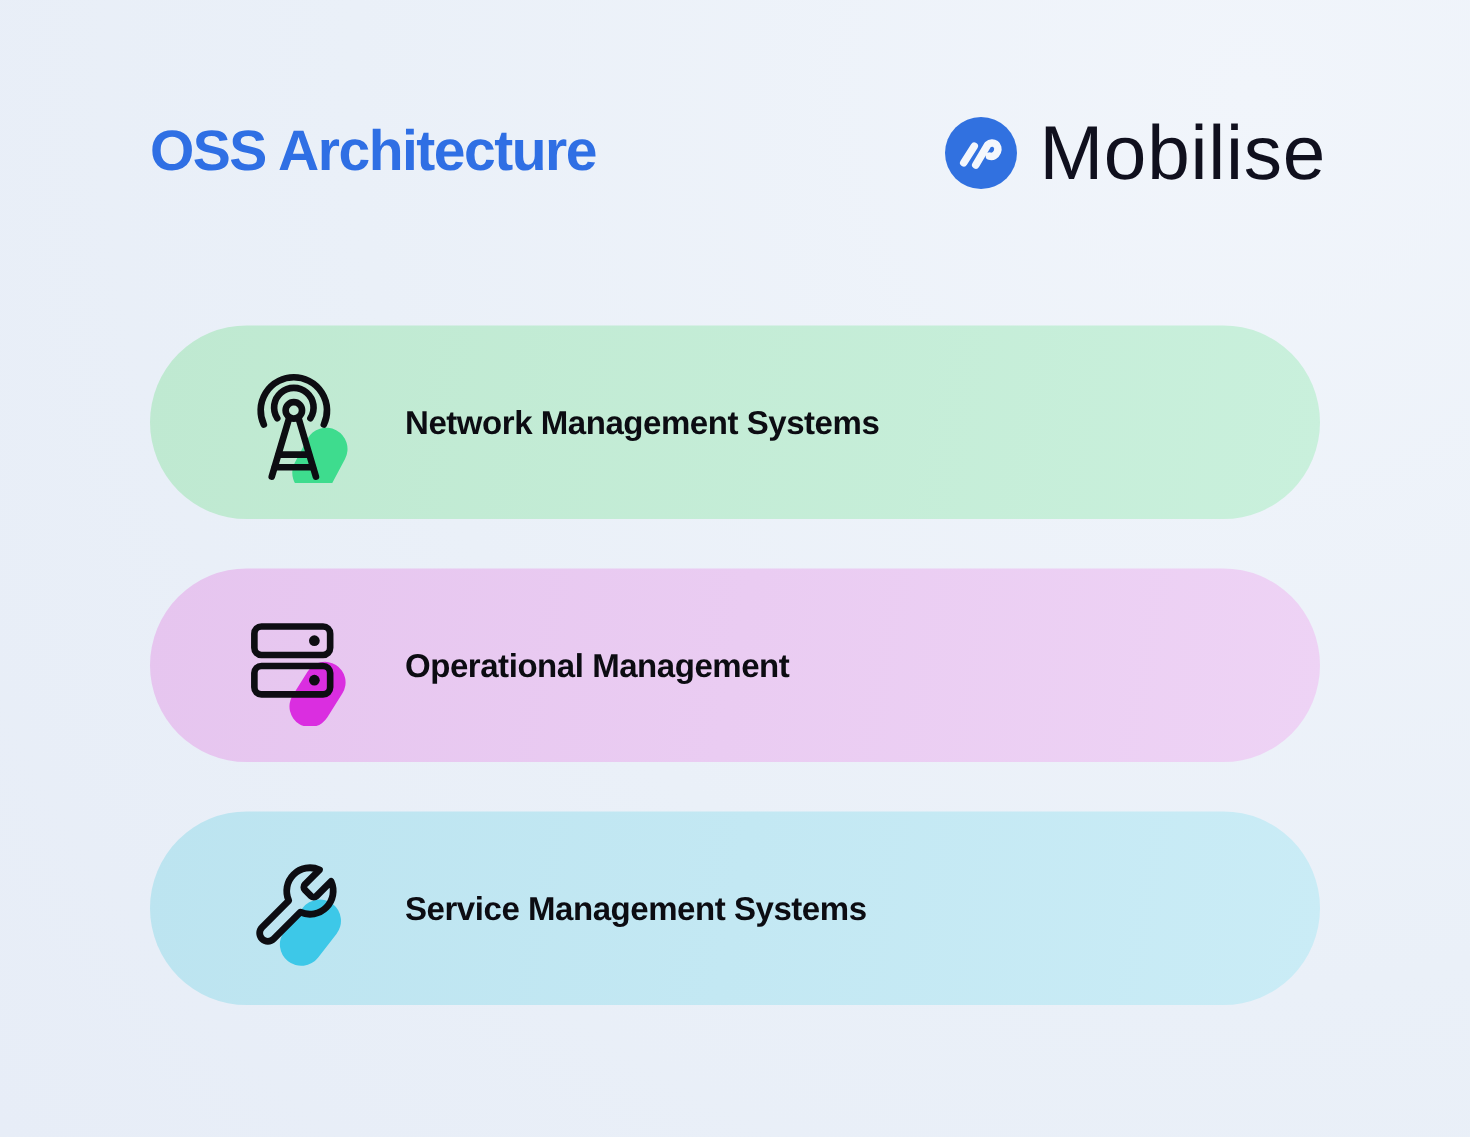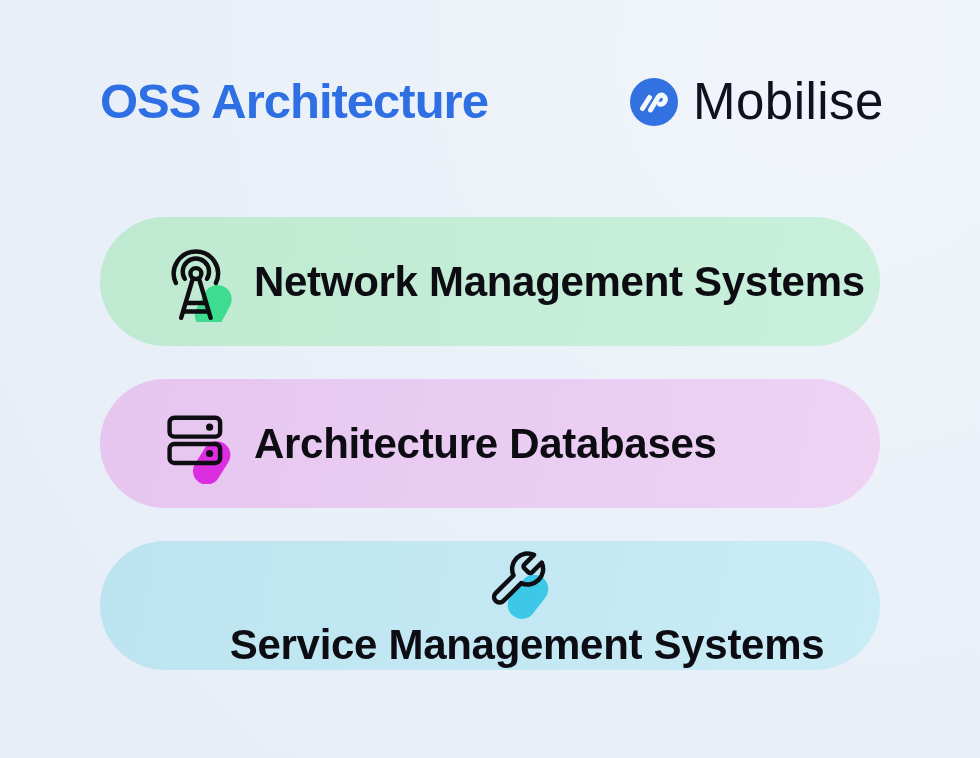--- a/index.html
+++ b/index.html
@@ -13,21 +13,21 @@
     background: radial-gradient(circle at 85% 8%, #f1f5fb 0%, #eaf0f8 55%, #e7edf7 100%);
     position: relative;
   }
   .header {
     display: flex;
     justify-content: space-between;
     align-items: center;
     padding: 72px 96px 0 100px;
   }
   .page-title {
-    font-size: 49px;
+    font-size: 38px;
     font-weight: bold;
     letter-spacing: -1px;
     color: #2f6fe4;
     line-height: 1.2;
   }
   .brand {
     display: flex;
     align-items: center;
     gap: 15px;
   }
@@ -51,22 +51,22 @@
     align-items: center;
     padding-left: 58px;
     box-sizing: border-box;
   }
   .card-icon {
     width: 80px; height: 80px;
     flex: 0 0 80px;
     display: flex; align-items: center; justify-content: center;
   }
   .card-label {
-    margin-left: 16px;
-    font-size: 42px;
+    margin-left: 32px;
+    font-size: 22px;
     font-weight: bold;
     letter-spacing: -0.3px;
     color: #0c0c12;
   }
   svg { display: block; }
 </style>
 </head>
 <body>
 
 <div class="page">
@@ -112,24 +112,24 @@
         <svg width="80" height="80" viewBox="0 0 76 76">
           <rect class="blob" x="38" y="34" width="26" height="44" rx="13" transform="rotate(32 51 56)" fill="#da2ee0"></rect>
           <g stroke="#0d0d12" stroke-width="4.2" fill="none" stroke-linecap="round">
             <rect x="11" y="13" width="48" height="18" rx="4.5"></rect>
             <rect x="11" y="38" width="48" height="18" rx="4.5"></rect>
           </g>
           <circle cx="49" cy="22" r="3.4" fill="#0d0d12"></circle>
           <circle cx="49" cy="47" r="3.4" fill="#0d0d12"></circle>
         </svg>
       </span>
-      <span class="card-label">Architecture Databases</span>
+      <span class="card-label">Operational Management</span>
     </div>
 
-    <div class="card" style="background: linear-gradient(100deg, rgb(188, 228, 240) 0%, rgb(202, 236, 246) 100%); flex-direction: column;">
+    <div class="card" style="background: linear-gradient(100deg, rgb(188, 228, 240) 0%, rgb(202, 236, 246) 100%);">
       <span class="card-icon">
         <svg width="80" height="80" viewBox="0 0 76 76">
           <rect class="blob" x="33" y="30" width="27" height="46" rx="13.5" transform="rotate(38 46.5 53)" fill="#3dc8e8"></rect>
           <g transform="translate(7,7) scale(2.45)">
             <path d="M14.7 6.3a1 1 0 0 0 0 1.4l1.6 1.6a1 1 0 0 0 1.4 0l3.77-3.77a6 6 0 0 1-7.94 7.94l-6.91 6.91a2.12 2.12 0 0 1-3-3l6.91-6.91a6 6 0 0 1 7.94-7.94l-3.76 3.76z" fill="none" stroke="#0d0d12" stroke-width="1.75" stroke-linecap="round" stroke-linejoin="round"></path>
           </g>
         </svg>
       </span>
       <span class="card-label">Service Management Systems</span>
     </div>

